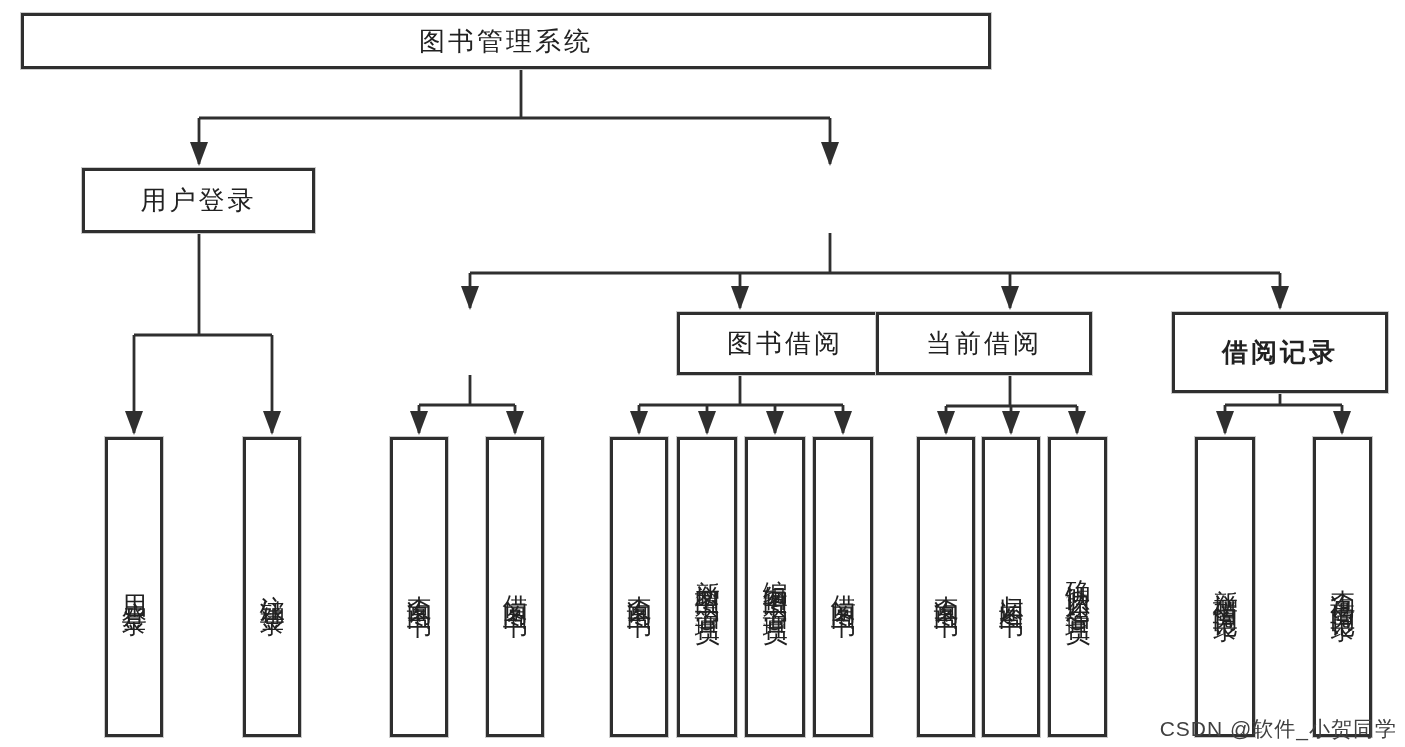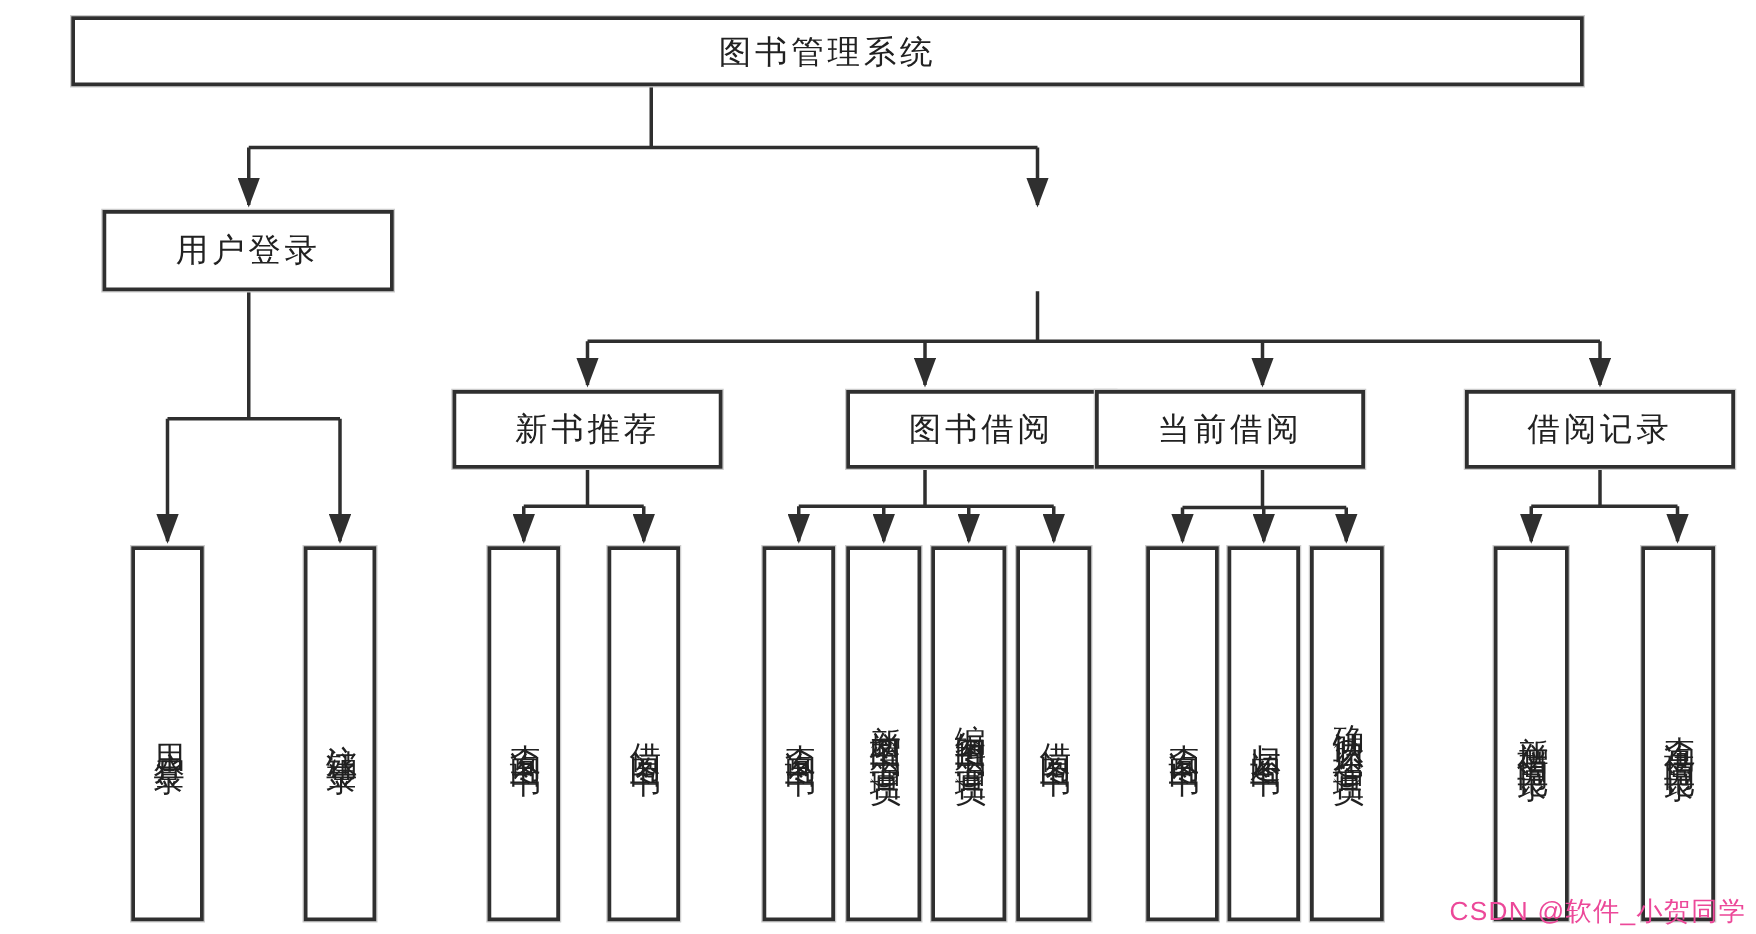--- a/index.html
+++ b/index.html
@@ -47,32 +47,32 @@
     letter-spacing: 6px;
     font-size: 25px;
     line-height: 1.1;
   }
   .watermark {
     position: absolute;
     right: 8px;
     bottom: 4px;
     z-index: 2;
     font-size: 21px;
-    color: #ec4899;
+    color: #404040;
     letter-spacing: 1px;
   }
 
   
-  .n-root            { left: 21px;   top: 13px;  width: 1210px; height: 56px; margin-left: 36px; }
+  .n-root            { left: 21px;   top: 13px;  width: 970px; height: 56px; }
   .n-user-login      { left: 82px;   top: 168px; width: 233px;  height: 65px; }
   .n-book-mgmt       { left: 712px;  top: 168px; width: 235px;  height: 65px; }
   .n-new-book        { left: 362px;  top: 312px; width: 216px;  height: 63px; }
   .n-book-borrow     { left: 632px;  top: 312px; width: 216px;  height: 63px; margin-left: 45px; }
   .n-current-borrow  { left: 876px;  top: 312px; width: 216px;  height: 63px; }
-  .n-borrow-records  { left: 1172px; top: 312px; width: 216px;  height: 63px; }
+  .n-borrow-records  { left: 1172px; top: 312px; width: 216px;  height: 81px; font-weight: bold; }
 
   .leaf { top: 437px; height: 300px; }
   .l-user-login      { left: 105px;  width: 58px; }
   .l-logout          { left: 243px;  width: 58px; }
   .l-query-book-1    { left: 390px;  width: 58px; }
   .l-borrow-book-1   { left: 486px;  width: 58px; }
   .l-query-book-2    { left: 610px;  width: 58px; }
   .l-add-book        { left: 677px;  width: 60px; }
   .l-edit-book       { left: 745px;  width: 60px; }
   .l-borrow-book-2   { left: 813px;  width: 60px; }
@@ -131,23 +131,20 @@
   </svg>
 
   <div class="node n-root">
     <span class="h-label">图书管理系统</span>
   </div>
 
   <div class="node n-user-login">
     <span class="h-label">用户登录</span>
   </div>
 
-  <div class="node n-new-book">
-    <span class="h-label">新书推荐</span>
-  </div>
   <div class="node n-book-borrow">
     <span class="h-label">图书借阅</span>
   </div>
   <div class="node n-current-borrow">
     <span class="h-label">当前借阅</span>
   </div>
   <div class="node n-borrow-records">
     <span class="h-label">借阅记录</span>
   </div>
 

